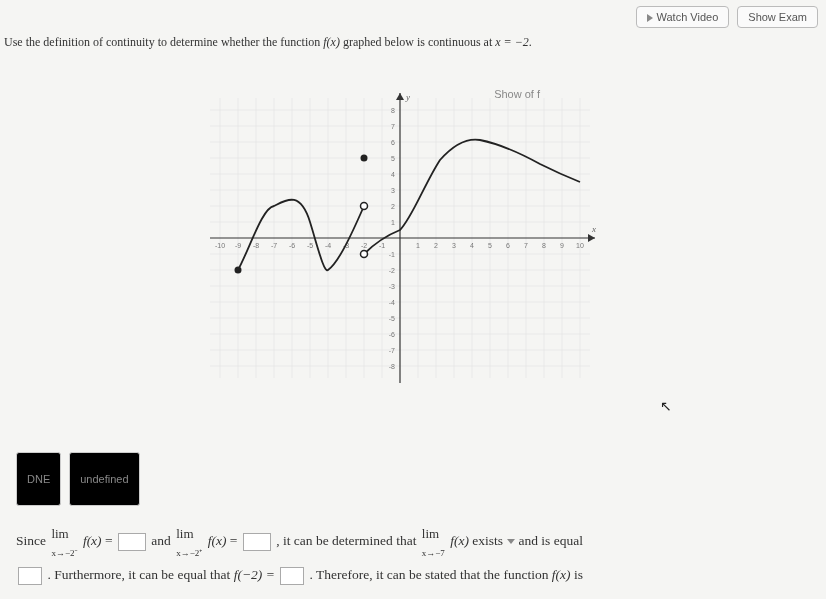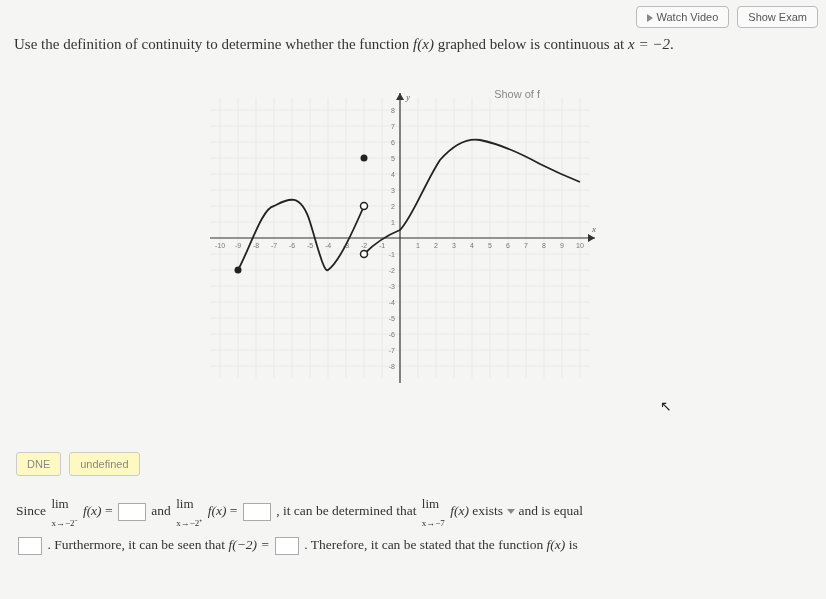--- a/index.html
+++ b/index.html
@@ -34,23 +34,23 @@
   width: 0; height: 0;
   border-left: 6px solid #888;
   border-top: 4px solid transparent;
   border-bottom: 4px solid transparent;
   vertical-align: middle;
   margin-right: 4px;
 }
 .question {
   position: absolute;
   top: 34px;
-  left: 14px;
+  left: 4px;
   right: 10px;
-  font-size: 15px;
+  font-size: 12px;
   line-height: 1.4;
 }
 .math-i { font-style: italic; }
 .graph-wrap {
   position: absolute;
   top: 88px;
   left: 200px;
   width: 400px;
   height: 300px;
 }
@@ -76,23 +76,23 @@
 .ans-head b { font-weight: bold; color: #222; }
 .ans-head span { color: #999; font-size: 11px; margin-left: 6px; }
 .tag-btns {
   margin-top: 22px;
   display: flex;
   gap: 8px;
 }
 .tag {
   border: 1px solid #ccc;
   border-radius: 3px;
-  padding: 5px 10px;
+  padding: 20px 10px;
   font-size: 11px;
-  background: #fef9c3;
+  background: #000000;
   color: #888;
 }
 .sentence {
   margin-top: 16px;
   font-size: 13.5px;
   line-height: 1.9;
   font-family: Georgia, serif;
 }
 .blank {
   display: inline-block;
@@ -258,20 +258,20 @@
     <span class="lim"><span class="top"><span>lim</span></span><span class="bot">x→−2⁺</span></span>
     <span class="math-i">f(x)</span><span> =</span>
     <span class="blank"></span>
     <span>, it can be determined that </span>
     <span class="lim"><span class="top"><span>lim</span></span><span class="bot">x→−7</span></span>
     <span class="math-i">f(x)</span>
     <span><span> exists</span><span class="dd-caret"></span></span>
     <span> and is equal</span>
     <br>
     <span class="blank sm"></span>
-    <span>. Furthermore, it can be seen that </span>
+    <span>. Furthermore, it can be equal that </span>
     <span class="math-i">f(−2) =</span>
     <span class="blank sm"></span>
     <span>. Therefore, it can be stated that the function </span>
     <span class="math-i">f(x)</span>
     <span> is</span>
   </div>
 </div>
 
 </body></html>

